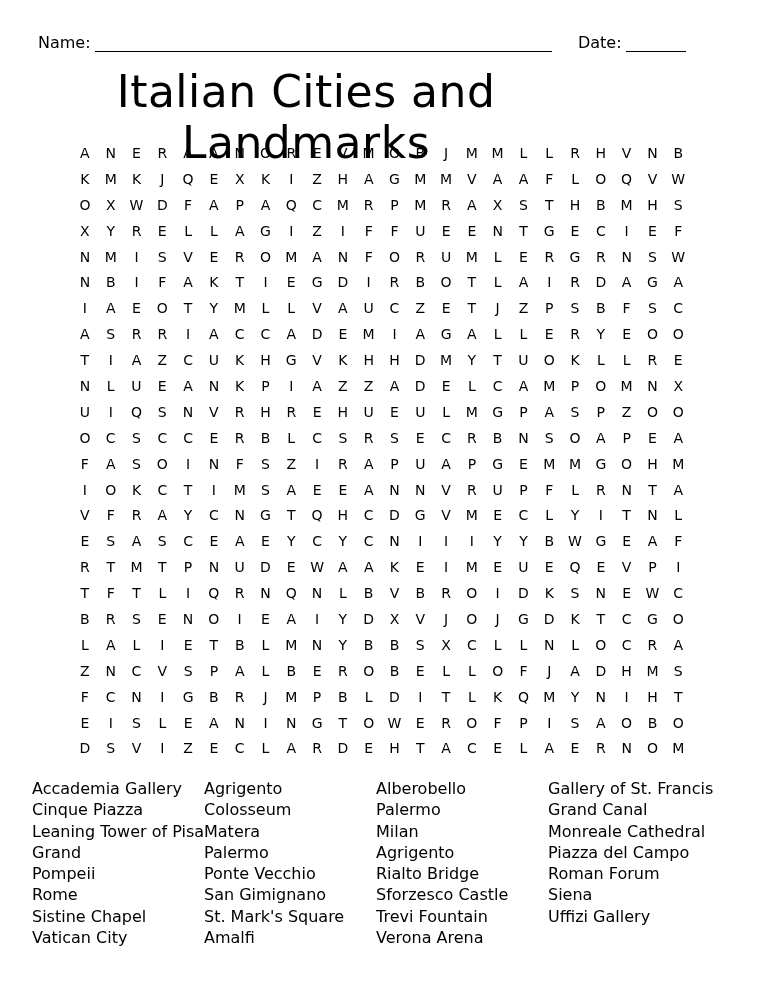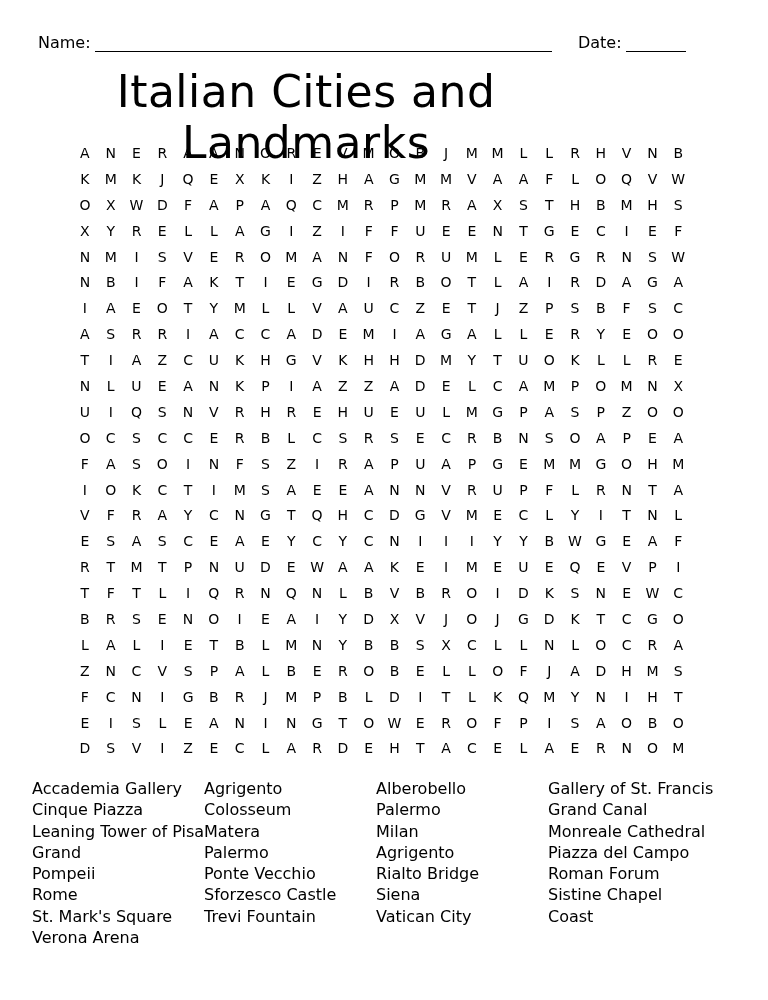--- a/index.html
+++ b/index.html
@@ -619,21 +619,23 @@
     <div class="word">Monreale Cathedral</div>
     <div class="word">Grand</div>
     <div class="word">Palermo</div>
     <div class="word">Agrigento</div>
     <div class="word">Piazza del Campo</div>
     <div class="word">Pompeii</div>
     <div class="word">Ponte Vecchio</div>
     <div class="word">Rialto Bridge</div>
     <div class="word">Roman Forum</div>
     <div class="word">Rome</div>
+    <div class="word">San Gimignano</div>
     <div class="word">Sforzesco Castle</div>
     <div class="word">Siena</div>
     <div class="word">Sistine Chapel</div>
     <div class="word">St. Mark's Square</div>
     <div class="word">Trevi Fountain</div>
+    <div class="word">Uffizi Gallery</div>
     <div class="word">Vatican City</div>
-    <div class="word">Coast</div>
+    <div class="word">Amalfi</div>
     <div class="word">Verona Arena</div>
   </div>
 
 </body></html>

